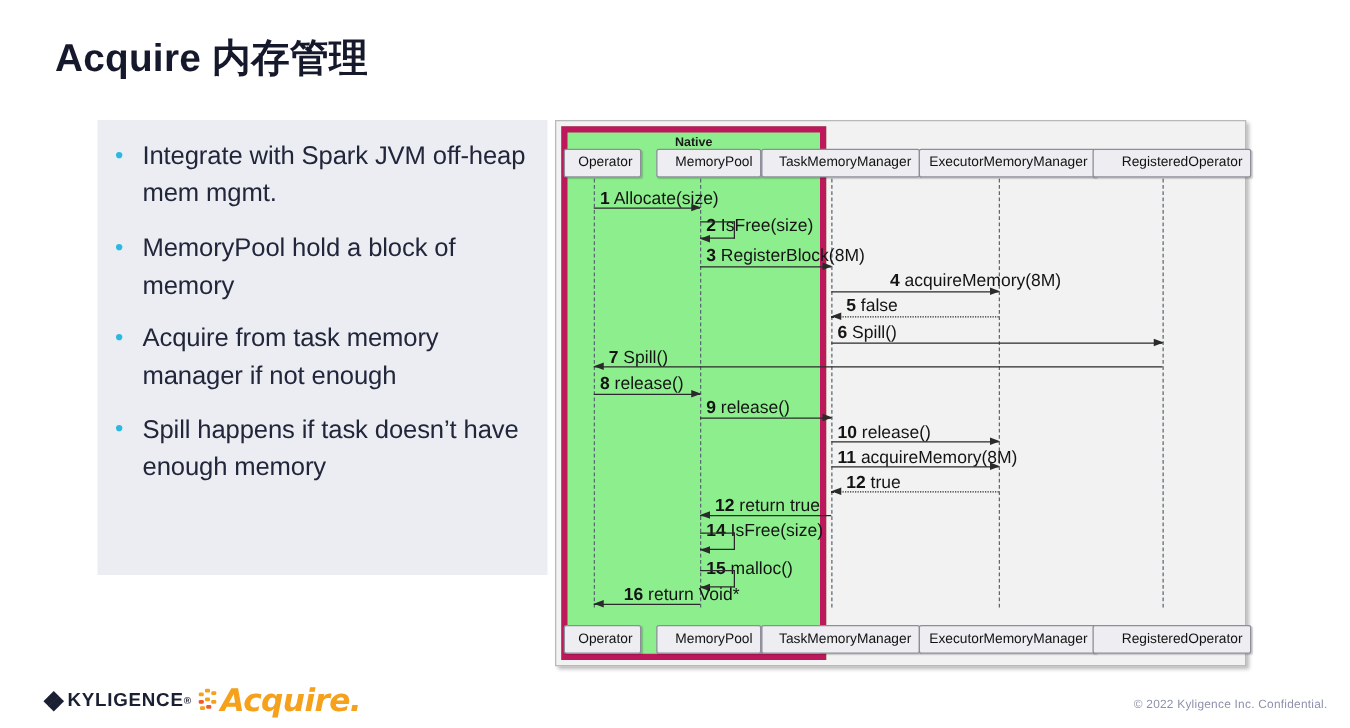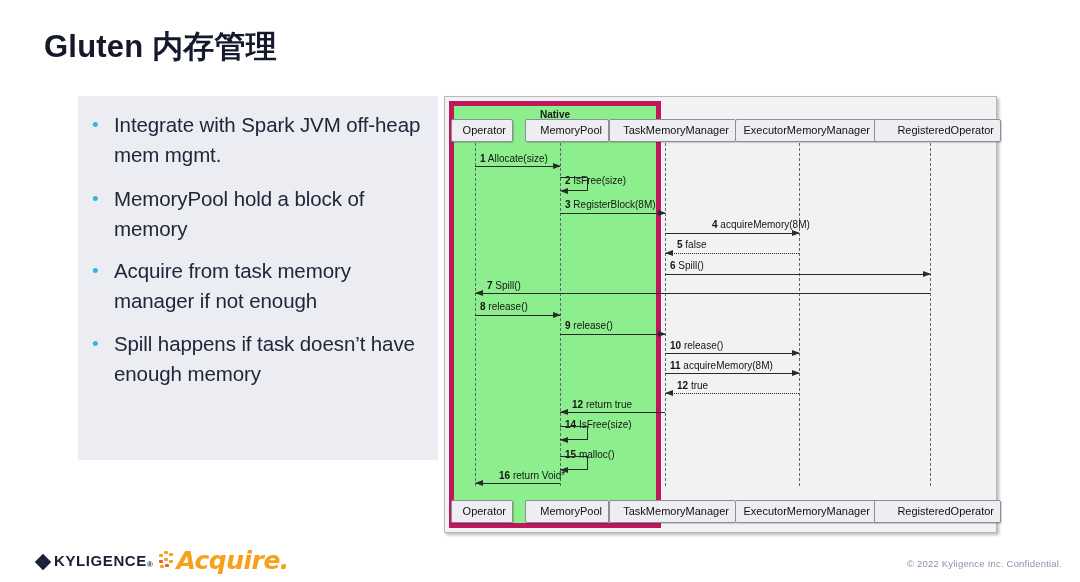--- a/index.html
+++ b/index.html
@@ -146,21 +146,21 @@
     border-left: 8px solid #2a2a2a;
   }
   .arrow-head.left {
     border-top: 3.5px solid transparent;
     border-bottom: 3.5px solid transparent;
     border-right: 8px solid #2a2a2a;
   }
 
   .msg-label {
     position: absolute;
-    font-size: 10px;
+    font-size: 14px;
     color: #141414;
     white-space: nowrap;
     line-height: 11px;
   }
   .msg-label b { font-weight: bold; }
 
   
   .self-call {
     position: absolute;
     width: 28px;
@@ -173,21 +173,21 @@
   
   #footer-logos {
     position: absolute;
     left: 36px;
     top: 548px;
     display: flex;
     align-items: center;
   }
   #kyligence-logo {
     display: flex;
-    align-items: flex-end;
+    align-items: center;
     font-size: 15px;
     font-weight: bold;
     letter-spacing: 0.6px;
     color: #1b1f33;
   }
   #kyligence-mark {
     width: 14px; height: 14px;
     margin-right: 4px;
     position: relative;
   }
@@ -233,21 +233,21 @@
     right: 18px;
     top: 558px;
     font-size: 9.5px;
     color: #8e91ab;
     letter-spacing: 0.2px;
   }
 </style>
 </head>
 <body>
 
-<div id="slide-title">Gluten 内存管理</div>
+<div id="slide-title">Acquire 内存管理</div>
 
 <div id="bullet-panel">
 
   <div class="bullet-item" id="bullet-0">
     <span class="bullet-dot">•</span>
     <span class="bullet-text">Integrate with Spark JVM off-heap mem mgmt.</span>
   </div>
 
   <div class="bullet-item" id="bullet-1">
     <span class="bullet-dot">•</span>

